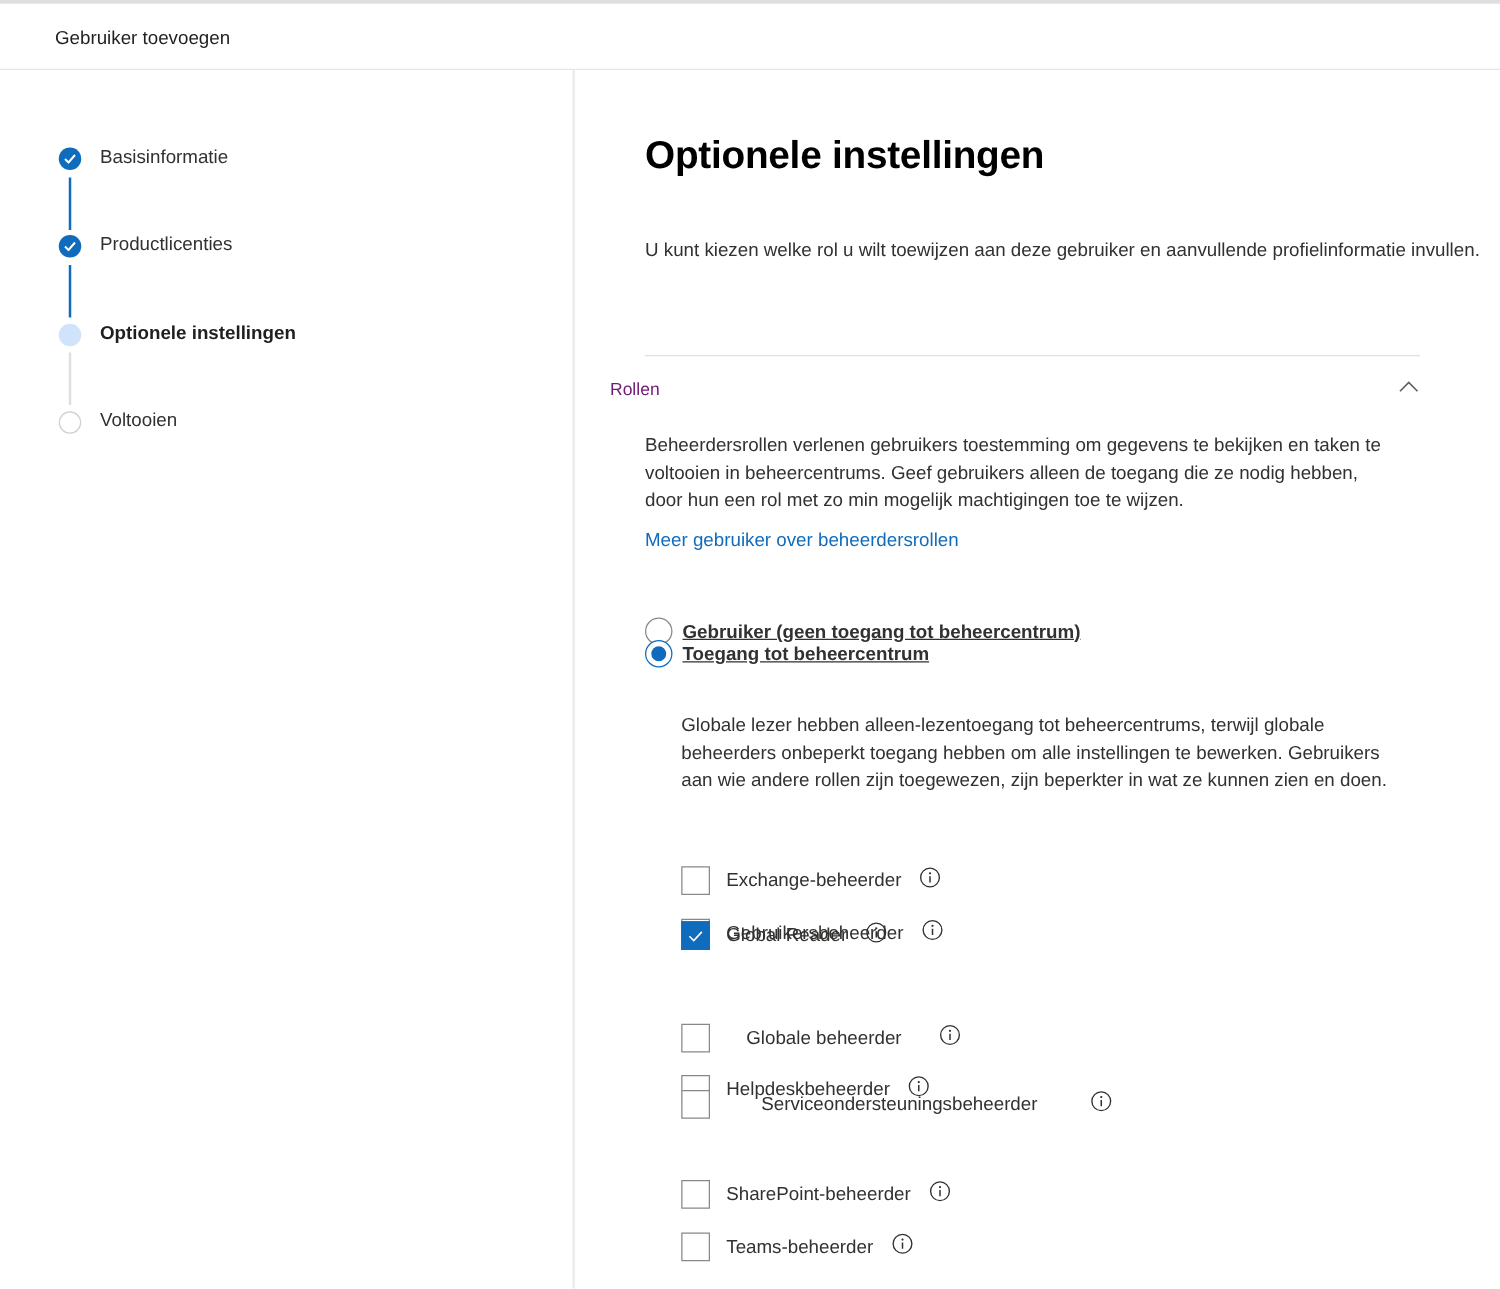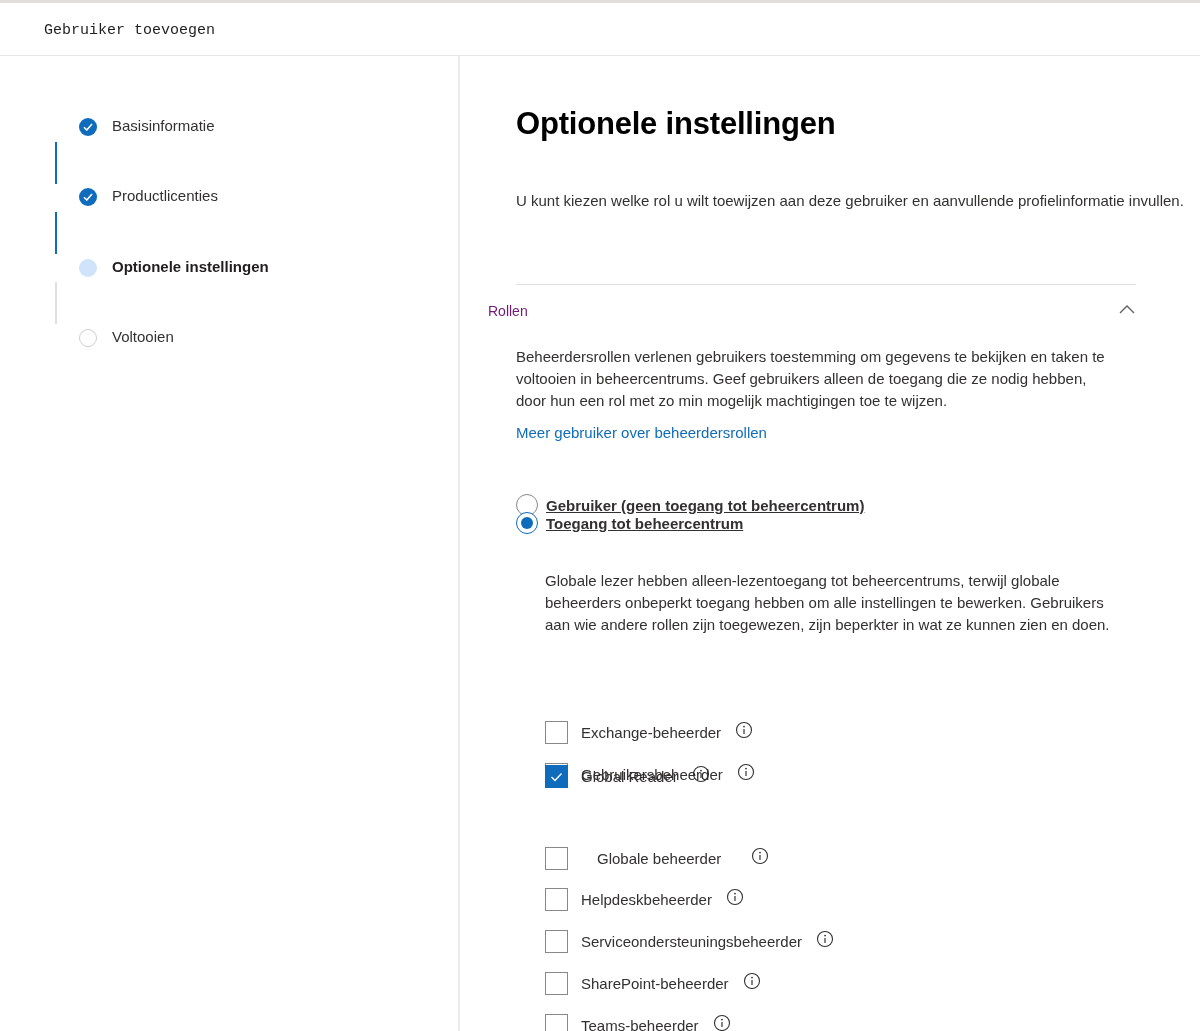--- a/index.html
+++ b/index.html
@@ -1,26 +1,26 @@
 <!DOCTYPE html>
 <html><head>
 <meta charset="utf-8">
 <style>
   * { box-sizing: border-box; margin: 0; padding: 0; }
   html, body { width: 1200px; height: 1031px; overflow: hidden; background: #ffffff; }
   body { font-family: "Liberation Sans", "DejaVu Sans", sans-serif; color: #323130; position: relative; }
 
   .topline { position: absolute; left: 0; top: 0; width: 1200px; height: 3px; background: #e1dfdd; }
   .header { position: absolute; left: 0; top: 3px; width: 1200px; height: 53px; border-bottom: 1px solid #e6e6e6; }
-  .header-title { position: absolute; left: 44px; top: 19px; font-size: 15px; color: #201f1e; font-family: Liberation Mono, monospace; }
+  .header-title { position: absolute; left: 44px; top: 19px; font-size: 15px; color: #201f1e; }
 
   .divider-v { position: absolute; left: 458px; top: 56px; width: 2px; height: 975px; background: #ececec; }
 
   
-  .step { position: absolute; left: 47px; display: flex; align-items: center; margin-left: 32px; }
+  .step { position: absolute; left: 47px; display: flex; align-items: center; }
   .step-dot { width: 18px; height: 18px; border-radius: 50%; display: flex; align-items: center; justify-content: center; flex-shrink: 0; }
   .step-dot.done { background: #0f6cbd; }
   .step-dot.current { background: #cfe4fa; }
   .step-dot.todo { background: #fff; border: 1.5px solid #d2d0ce; }
   .step-label { position: absolute; left: 33px; white-space: nowrap; font-size: 15px; color: #323130; top: -1px; }
   .step-label.bold { font-weight: bold; color: #201f1e; }
   .step-line { position: absolute; left: 55px; width: 2px; }
   .step-line.done { background: #0f6cbd; }
   .step-line.todo { background: #e1dfdd; }
 
@@ -36,21 +36,21 @@
   .roles-link { position: absolute; left: 516px; top: 424px; font-size: 15px; color: #0f6cbd; text-decoration: none; }
 
   .radio-row { position: absolute; left: 516px; display: flex; align-items: center; cursor: pointer; text-decoration: underline; }
   .radio { width: 22px; height: 22px; border-radius: 50%; border: 1.5px solid #8a8886; display: flex; align-items: center; justify-content: center; background: #fff; }
   .radio.checked { border-color: #0f6cbd; }
   .radio.checked::after { content: ""; width: 12px; height: 12px; border-radius: 50%; background: #0f6cbd; }
   .radio-label { margin-left: 8px; font-size: 15px; font-weight: bold; color: #323130; }
 
   .access-desc { position: absolute; left: 545px; top: 570px; width: 580px; font-size: 15px; line-height: 22px; color: #323130; }
 
-  .cb-row { position: absolute; left: 545px; display: flex; align-items: center; cursor: pointer; margin-top: 28px; }
+  .cb-row { position: absolute; left: 545px; display: flex; align-items: center; cursor: pointer; }
   .cb { width: 23px; height: 23px; border: 1.5px solid #8a8886; background: #fff; display: flex; align-items: center; justify-content: center; flex-shrink: 0; }
   .cb.checked { background: #0f6cbd; border-color: #0f6cbd; }
   .cb-label { margin-left: 13px; font-size: 15px; color: #323130; white-space: nowrap; }
   .info-icon { margin-left: 14px; width: 18px; height: 18px; display: inline-flex; cursor: pointer; position: relative; top: -3px; }
 </style>
 </head>
 <body>
 
 <div class="topline"></div>
 
@@ -173,21 +173,21 @@
     <div class="cb"></div>
     <span class="cb-label">Helpdeskbeheerder</span>
     <span class="info-icon">
         <svg width="18" height="18" viewBox="0 0 18 18">
           <circle cx="9" cy="9" r="7.5" fill="none" stroke="#323130" stroke-width="1.1"></circle>
           <circle cx="9" cy="5.6" r="0.9" fill="#323130"></circle>
           <line x1="9" y1="8" x2="9" y2="13" stroke="#323130" stroke-width="1.2"></line>
         </svg>
       </span>
   </div>
-  <div class="cb-row" style="top:902px;">
+  <div class="cb-row" style="top:872px;gap:28px;">
     <div class="cb"></div>
     <span class="cb-label">Serviceondersteuningsbeheerder</span>
     <span class="info-icon">
         <svg width="18" height="18" viewBox="0 0 18 18">
           <circle cx="9" cy="9" r="7.5" fill="none" stroke="#323130" stroke-width="1.1"></circle>
           <circle cx="9" cy="5.6" r="0.9" fill="#323130"></circle>
           <line x1="9" y1="8" x2="9" y2="13" stroke="#323130" stroke-width="1.2"></line>
         </svg>
       </span>
   </div>

